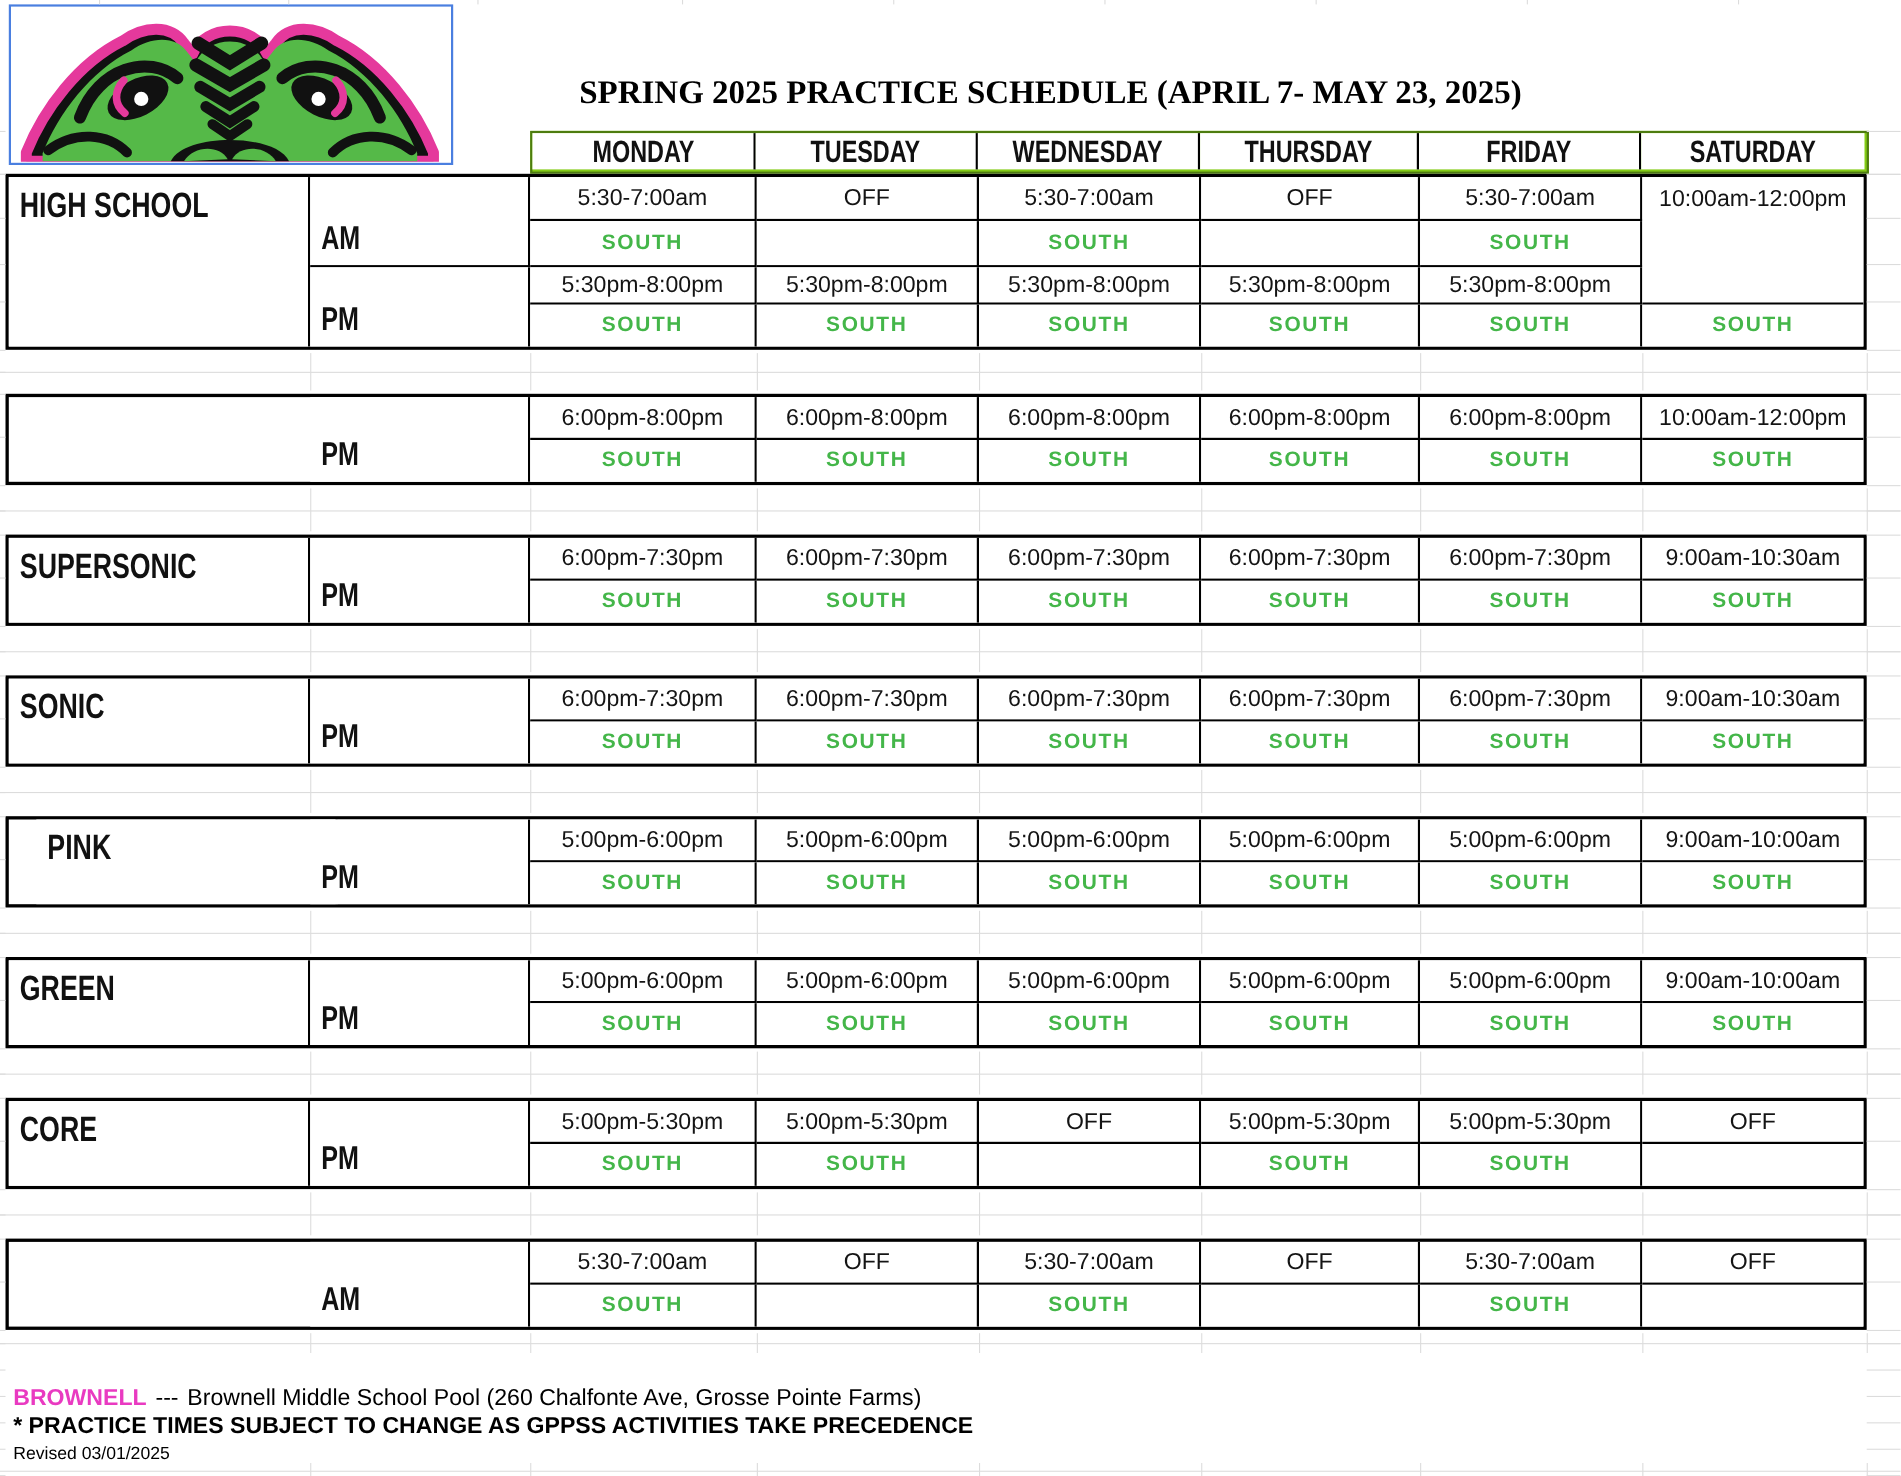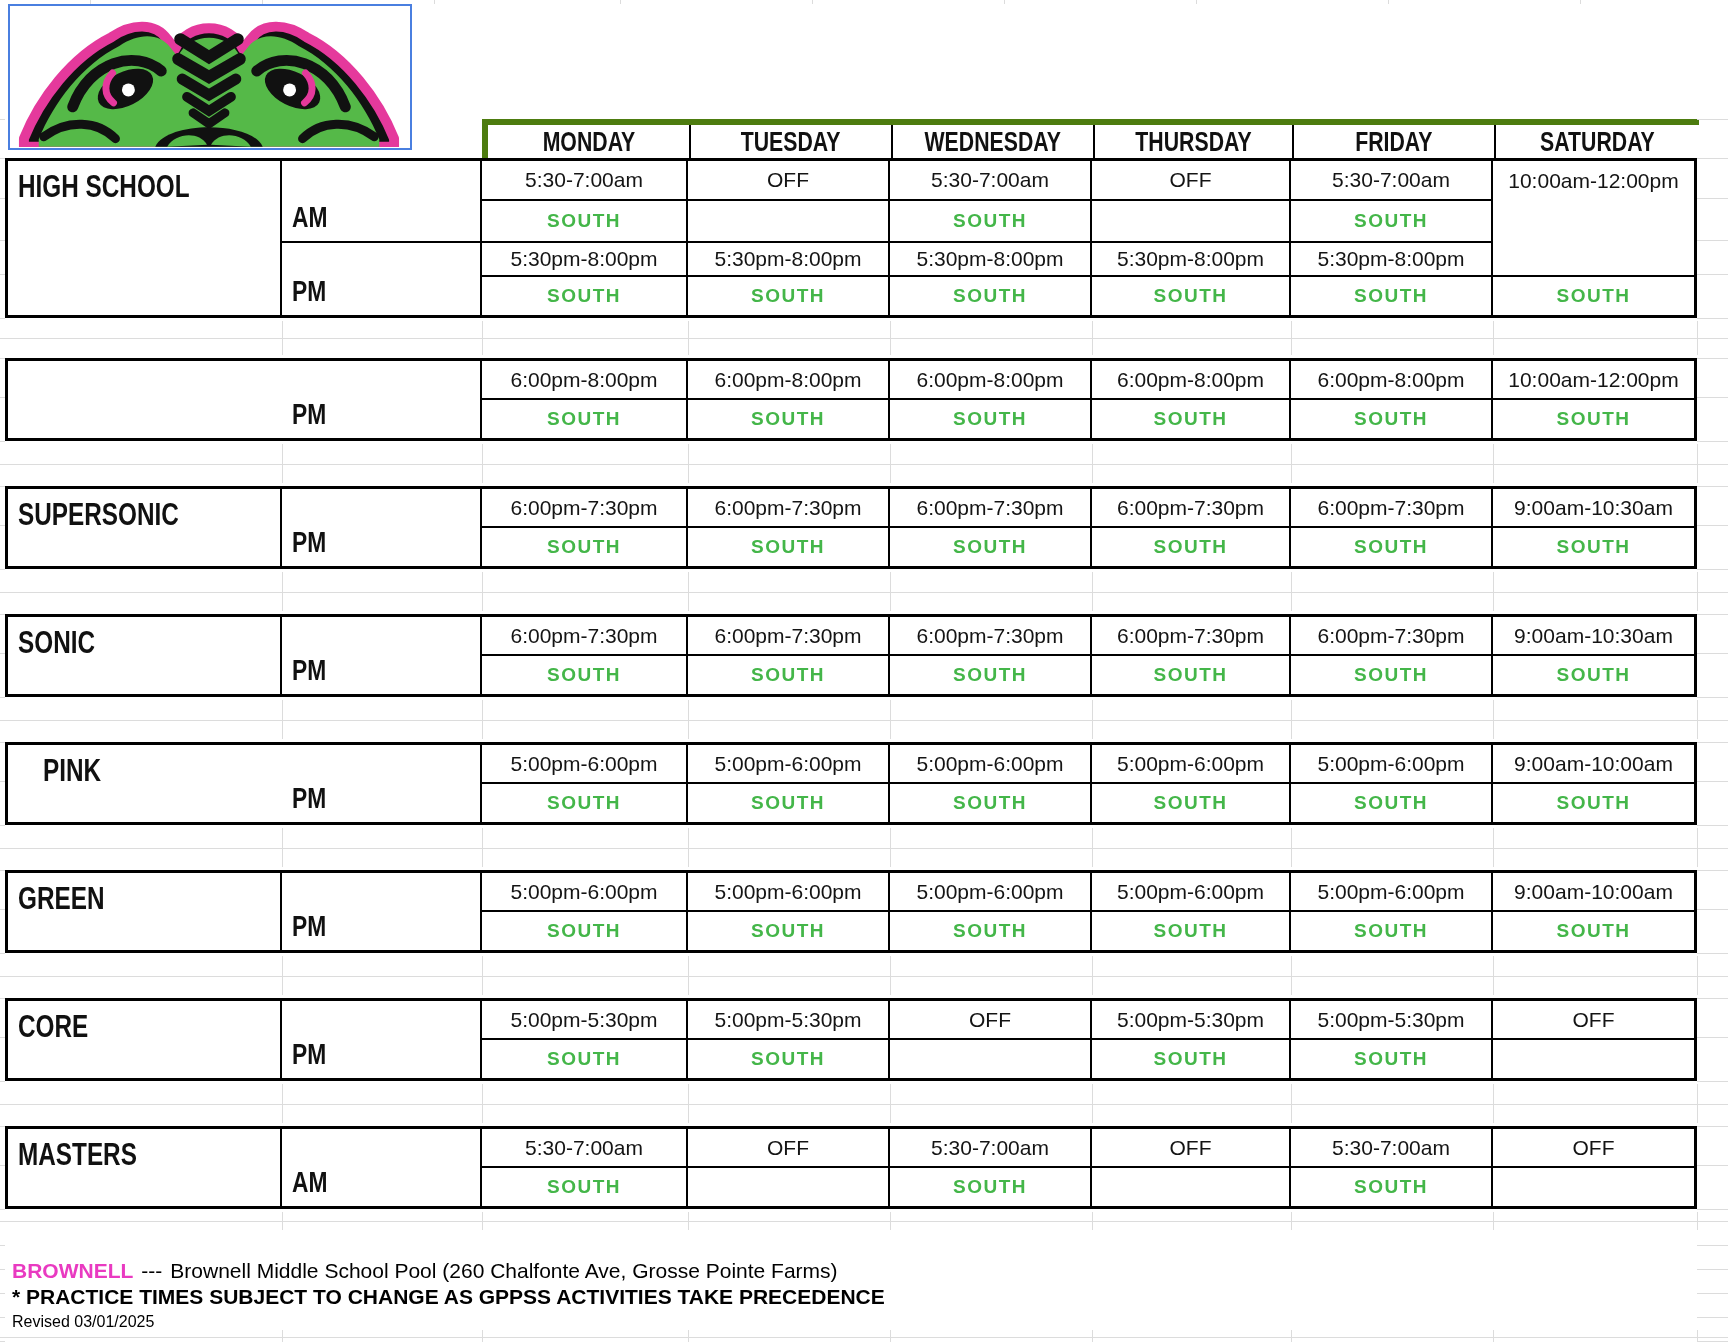--- a/index.html
+++ b/index.html
@@ -10,22 +10,22 @@
         background:#fff;overflow:hidden;}
   .block{position:absolute;left:5px;width:1692px;border:3px solid #000;box-sizing:border-box;background:#fff;}
   .br{border-right:2px solid #000;}
   .bb{border-bottom:2px solid #000;}
   .time{font-size:21px;color:#141414;white-space:nowrap;}
   .loc{font-size:19px;font-weight:700;color:#44b649;letter-spacing:1.5px;}
   .label{justify-content:flex-start;align-items:flex-start;padding:7px 0 0 10px;font-weight:700;font-size:32px;}
   .period{justify-content:flex-start;align-items:flex-end;padding:0 0 7px 10px;font-weight:700;font-size:30px;}
   .cond{display:inline-block;transform:scaleX(0.76);transform-origin:left center;white-space:nowrap;}
   .condc{display:inline-block;transform:scaleX(0.76);transform-origin:center center;white-space:nowrap;}
-  #dayheader{position:absolute;left:482px;top:119px;width:1217px;height:39px;border:6px solid #4d7c0f;
-             box-sizing:border-box;background:#7dd3fc;}
+  #dayheader{position:absolute;left:482px;top:119px;width:1217px;height:39px;border:2px solid #4d7c0f;
+             box-sizing:border-box;background:#84cc16;}
   .dh{font-weight:700;font-size:28px;}
   .ttl{position:absolute;text-align:center;font-family:"Liberation Serif",serif;font-weight:700;color:#000;white-space:nowrap;}
   #title{left:420px;top:12px;width:970px;font-size:44px;}
   #subtitle{left:430px;top:68px;width:1050px;font-size:30px;}
   #logo-sel{position:absolute;left:8px;top:4px;width:404px;height:146px;border:2px solid #4a7fe0;box-sizing:border-box;}
   .fnote{position:absolute;left:12px;font-size:21px;color:#000;white-space:nowrap;}
   .fnote .key{font-weight:700;}
   .fnote .sep{margin:0 8px;}
   .k-south{color:#44b649;}
   .k-brownell{color:#e93ac1;text-align:center;}
@@ -59,20 +59,21 @@
     <ellipse cx="284" cy="82" rx="30" ry="17" transform="rotate(27 284 82)" fill="#111111"></ellipse>
     <path d="M103,66 C94,76 94,88 104,96" stroke="#E5399C" stroke-width="7" fill="none" stroke-linecap="round"></path>
     <path d="M297,66 C306,76 306,88 296,96" stroke="#E5399C" stroke-width="7" fill="none" stroke-linecap="round"></path>
     <circle cx="119" cy="83" r="6.5" fill="#ffffff"></circle>
     <circle cx="281" cy="83" r="6.5" fill="#ffffff"></circle>
     <path d="M146,140 C158,114 242,114 254,140 Z" fill="#111111"></path>
     <path d="M158,140 C166,126 190,124 198,138 Z" fill="#55B948"></path>
     <path d="M242,140 C234,126 210,124 202,138 Z" fill="#55B948"></path>
   </svg>
 
+  <div id="subtitle" class="ttl">SPRING 2025 PRACTICE SCHEDULE (APRIL 7- MAY 23, 2025)</div>
 
   <div id="dayheader">
     <div class="cell dh br" style="left:0;top:0;width:203px;height:33px">
         <span class="condc">MONDAY</span>
       </div>
     <div class="cell dh br" style="left:203px;top:0;width:202px;height:33px">
         <span class="condc">TUESDAY</span>
       </div>
     <div class="cell dh br" style="left:405px;top:0;width:202px;height:33px">
         <span class="condc">WEDNESDAY</span>
@@ -238,23 +239,20 @@
       <div class="cell time bb br" style="left: 882px; top: 0px; width: 202px; height: 39px;">OFF</div>
       <div class="cell loc br" style="left: 882px; top: 39px; width: 202px; height: 38px;"></div>
       <div class="cell time bb br" style="left: 1084px; top: 0px; width: 199px; height: 39px;">5:00pm-5:30pm</div>
       <div class="cell loc br" style="left: 1084px; top: 39px; width: 199px; height: 38px;">SOUTH</div>
       <div class="cell time bb br" style="left: 1283px; top: 0px; width: 202px; height: 39px;">5:00pm-5:30pm</div>
       <div class="cell loc br" style="left: 1283px; top: 39px; width: 202px; height: 38px;">SOUTH</div>
       <div class="cell time bb" style="left: 1485px; top: 0px; width: 201px; height: 39px;">OFF</div>
       <div class="cell loc" style="left: 1485px; top: 39px; width: 201px; height: 38px;"></div>
     </div>
     <div class="block" style="top: 1126px; height: 83px;">
-      <div class="cell label br" style="left: 0px; top: 0px; width: 274px; height: 77px;">
-        <span class="cond">MASTERS</span>
-      </div>
       <div class="cell period br" style="left: 274px; top: 0px; width: 200px; height: 77px;">
         <span class="cond">AM</span>
       </div>
       <div class="cell time bb br" style="left: 474px; top: 0px; width: 206px; height: 39px;">5:30-7:00am</div>
       <div class="cell loc br" style="left: 474px; top: 39px; width: 206px; height: 38px;">SOUTH</div>
       <div class="cell time bb br" style="left: 680px; top: 0px; width: 202px; height: 39px;">OFF</div>
       <div class="cell loc br" style="left: 680px; top: 39px; width: 202px; height: 38px;"></div>
       <div class="cell time bb br" style="left: 882px; top: 0px; width: 202px; height: 39px;">5:30-7:00am</div>
       <div class="cell loc br" style="left: 882px; top: 39px; width: 202px; height: 38px;">SOUTH</div>
       <div class="cell time bb br" style="left: 1084px; top: 0px; width: 199px; height: 39px;">OFF</div>

